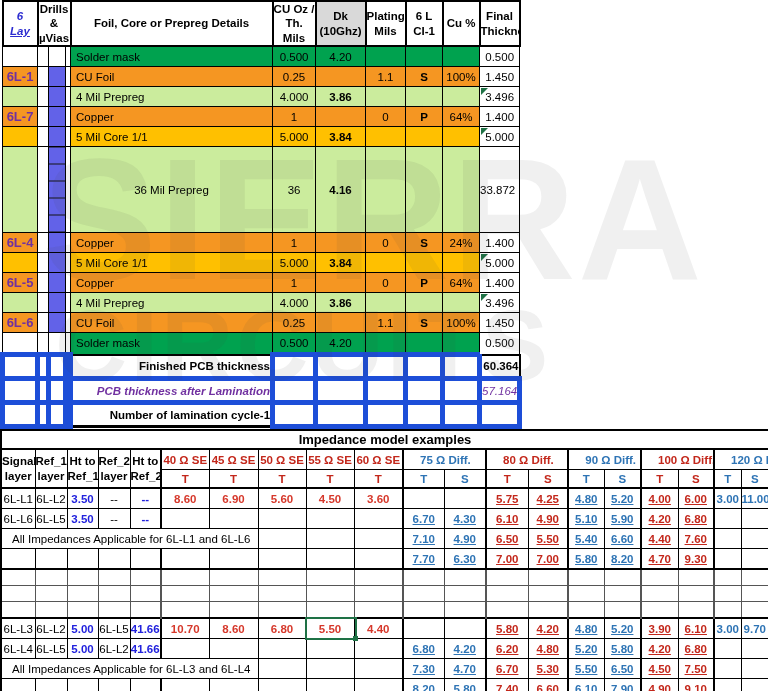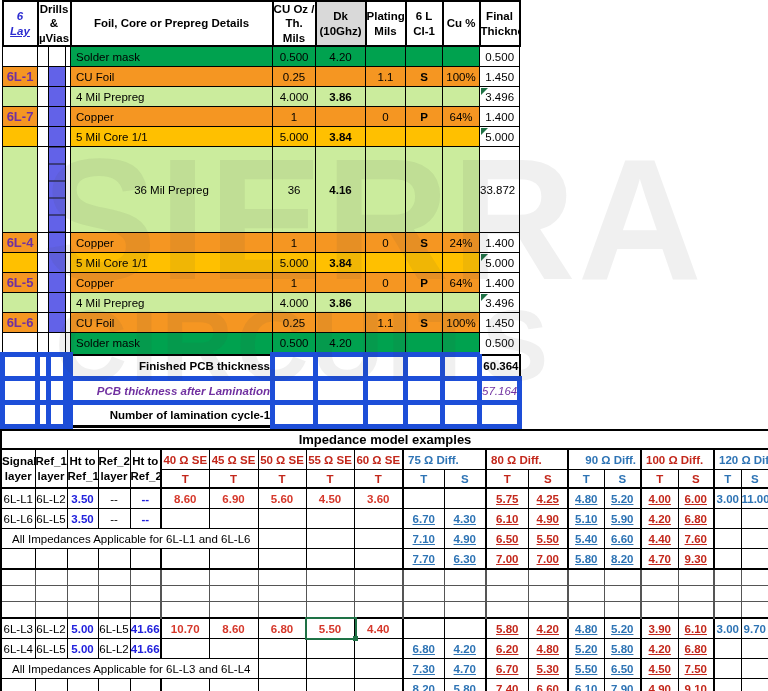--- a/index.html
+++ b/index.html
@@ -42,21 +42,21 @@
   
   #imp{width:768px;border:2px solid #000}
   #imp td,#imp th{border:1px solid #000;padding:0;font-size:11.5px;text-align:center;
                   vertical-align:middle;overflow:hidden;white-space:nowrap}
   #imp tr.t th{border:2px solid #000;font-size:13px;font-weight:bold;height:17px}
   #imp tr.h1 th{height:19px;border-top-width:2px}
   #imp tr.h2 th{height:17px;border-bottom-width:2px}
   #imp .lh{white-space:pre-line;font-weight:bold;line-height:1.25;border-bottom-width:2px}
   #imp .hr{color:#C3271B;font-weight:bold}
   #imp .hb{color:#2E74B5;font-weight:bold}
-  #imp .al{text-align:left;padding-left:4px}
+  #imp .al{text-align:left;padding-left:16px}
   #imp .ar{text-align:right;padding-right:4px}
   #imp tr.d td{height:19px}
   #imp tr.gap td{height:15px;border-color:#555}
   #imp .ht{color:#2121DD;font-weight:bold}
   #imp .sev{color:#D6382B;font-weight:bold}
   #imp .bv{color:#2E74B5;font-weight:bold}
   #imp .rv{color:#C3271B;font-weight:bold}
   #imp .u{text-decoration:underline}
   #imp .gb{border-left-width:2px;border-left-color:#000}
   #imp .ts{border-left-color:#808080}

